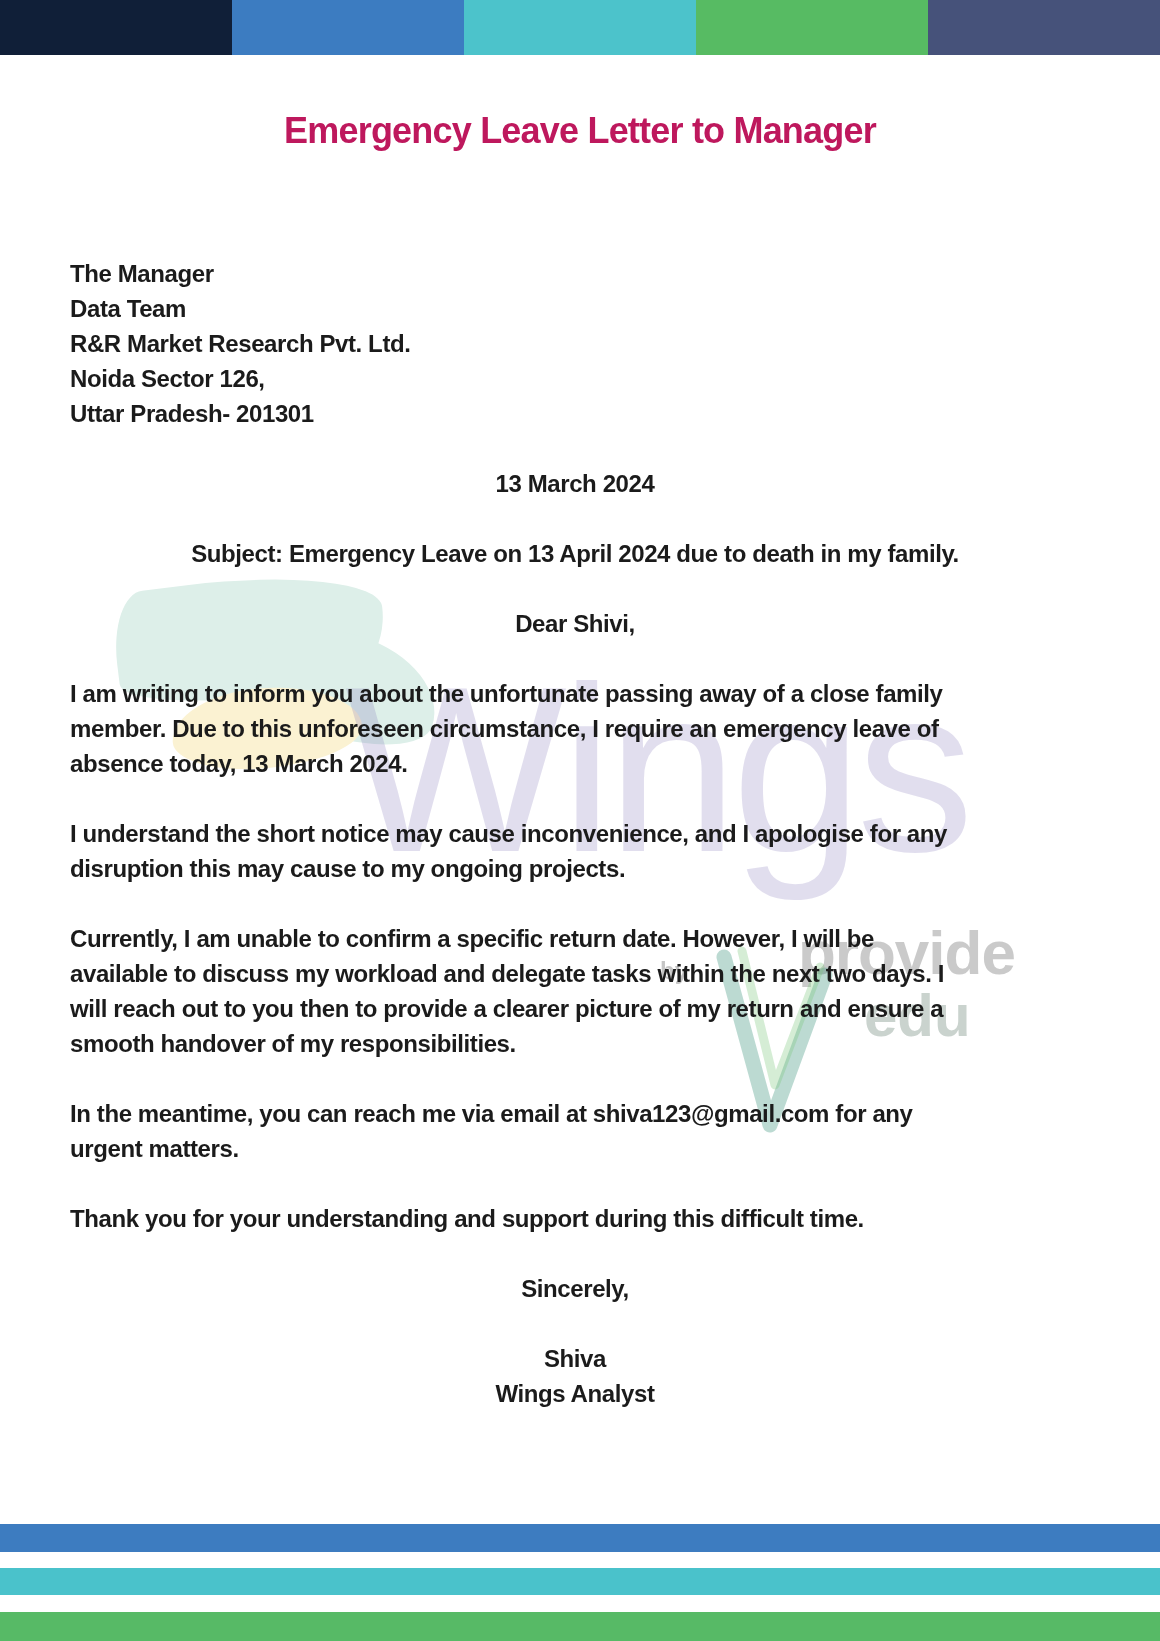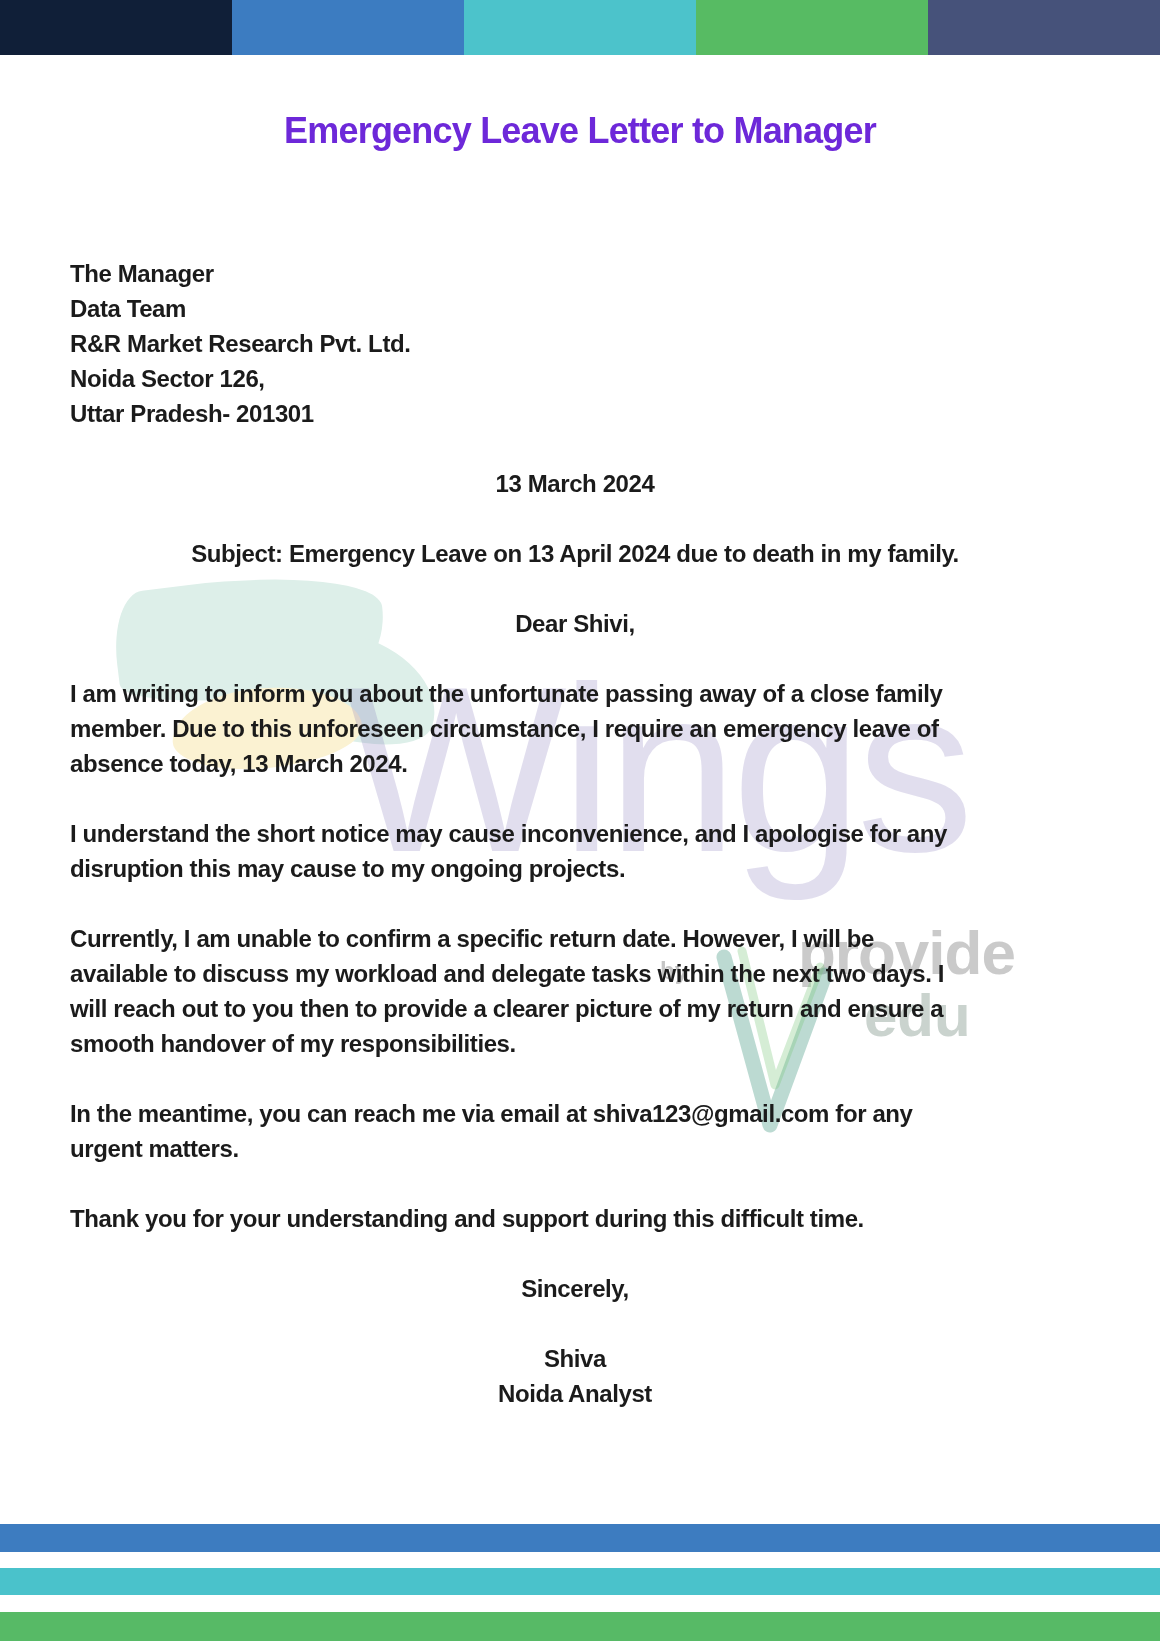--- a/index.html
+++ b/index.html
@@ -12,21 +12,21 @@
     font-family:"Liberation Sans",sans-serif;
   }
   
   .top-bar{position:absolute;top:0;left:0;width:100%;height:55px;display:flex;z-index:3;}
   .top-bar .seg{flex:1 1 20%;height:100%;}
   
   .title{
     position:absolute;top:110px;left:0;width:100%;
     margin:0;text-align:center;
     font-size:36px;font-weight:bold;letter-spacing:-0.8px;
-    color:#6d28d9;z-index:2;
+    color:#be185d;z-index:2;
   }
   
   .wm{position:absolute;z-index:1;pointer-events:none;}
   .wm-leaf1{left:115px;top:578px;width:270px;height:120px;background:#ddefe9;
             border-radius:15% 85% 30% 70% / 70% 45% 75% 30%;transform:rotate(-7deg);}
   .wm-leaf2{left:255px;top:635px;width:185px;height:105px;background:#ddefe9;
             border-radius:50% 50% 60% 40% / 55% 60% 40% 45%;transform:rotate(18deg);}
   .wm-yellow{left:172px;top:688px;width:190px;height:80px;background:#fbf2d2;
              border-radius:48% 52% 55% 45% / 60% 55% 45% 40%;transform:rotate(-4deg);}
   .wm-wings{
@@ -105,21 +105,21 @@
 will reach out to you then to provide a clearer picture of my return and ensure a
 smooth handover of my responsibilities.</p>
     <p>In the meantime, you can reach me via email at shiva123@gmail.com for any
 urgent matters.</p>
     <p>Thank you for your understanding and support during this difficult time.</p>
 
     <div class="block">Sincerely,</div>
 
     <div class="block signature">
       <div>Shiva</div>
-      <div>Noida Analyst</div>
+      <div>Wings Analyst</div>
     </div>
 
   </div>
 
   <div class="bbar b1" style="background: rgb(61, 124, 192);"></div>
   <div class="bbar b2" style="background: rgb(74, 194, 203);"></div>
   <div class="bbar b3" style="background: rgb(87, 186, 102);"></div>
 
 </div>
 

